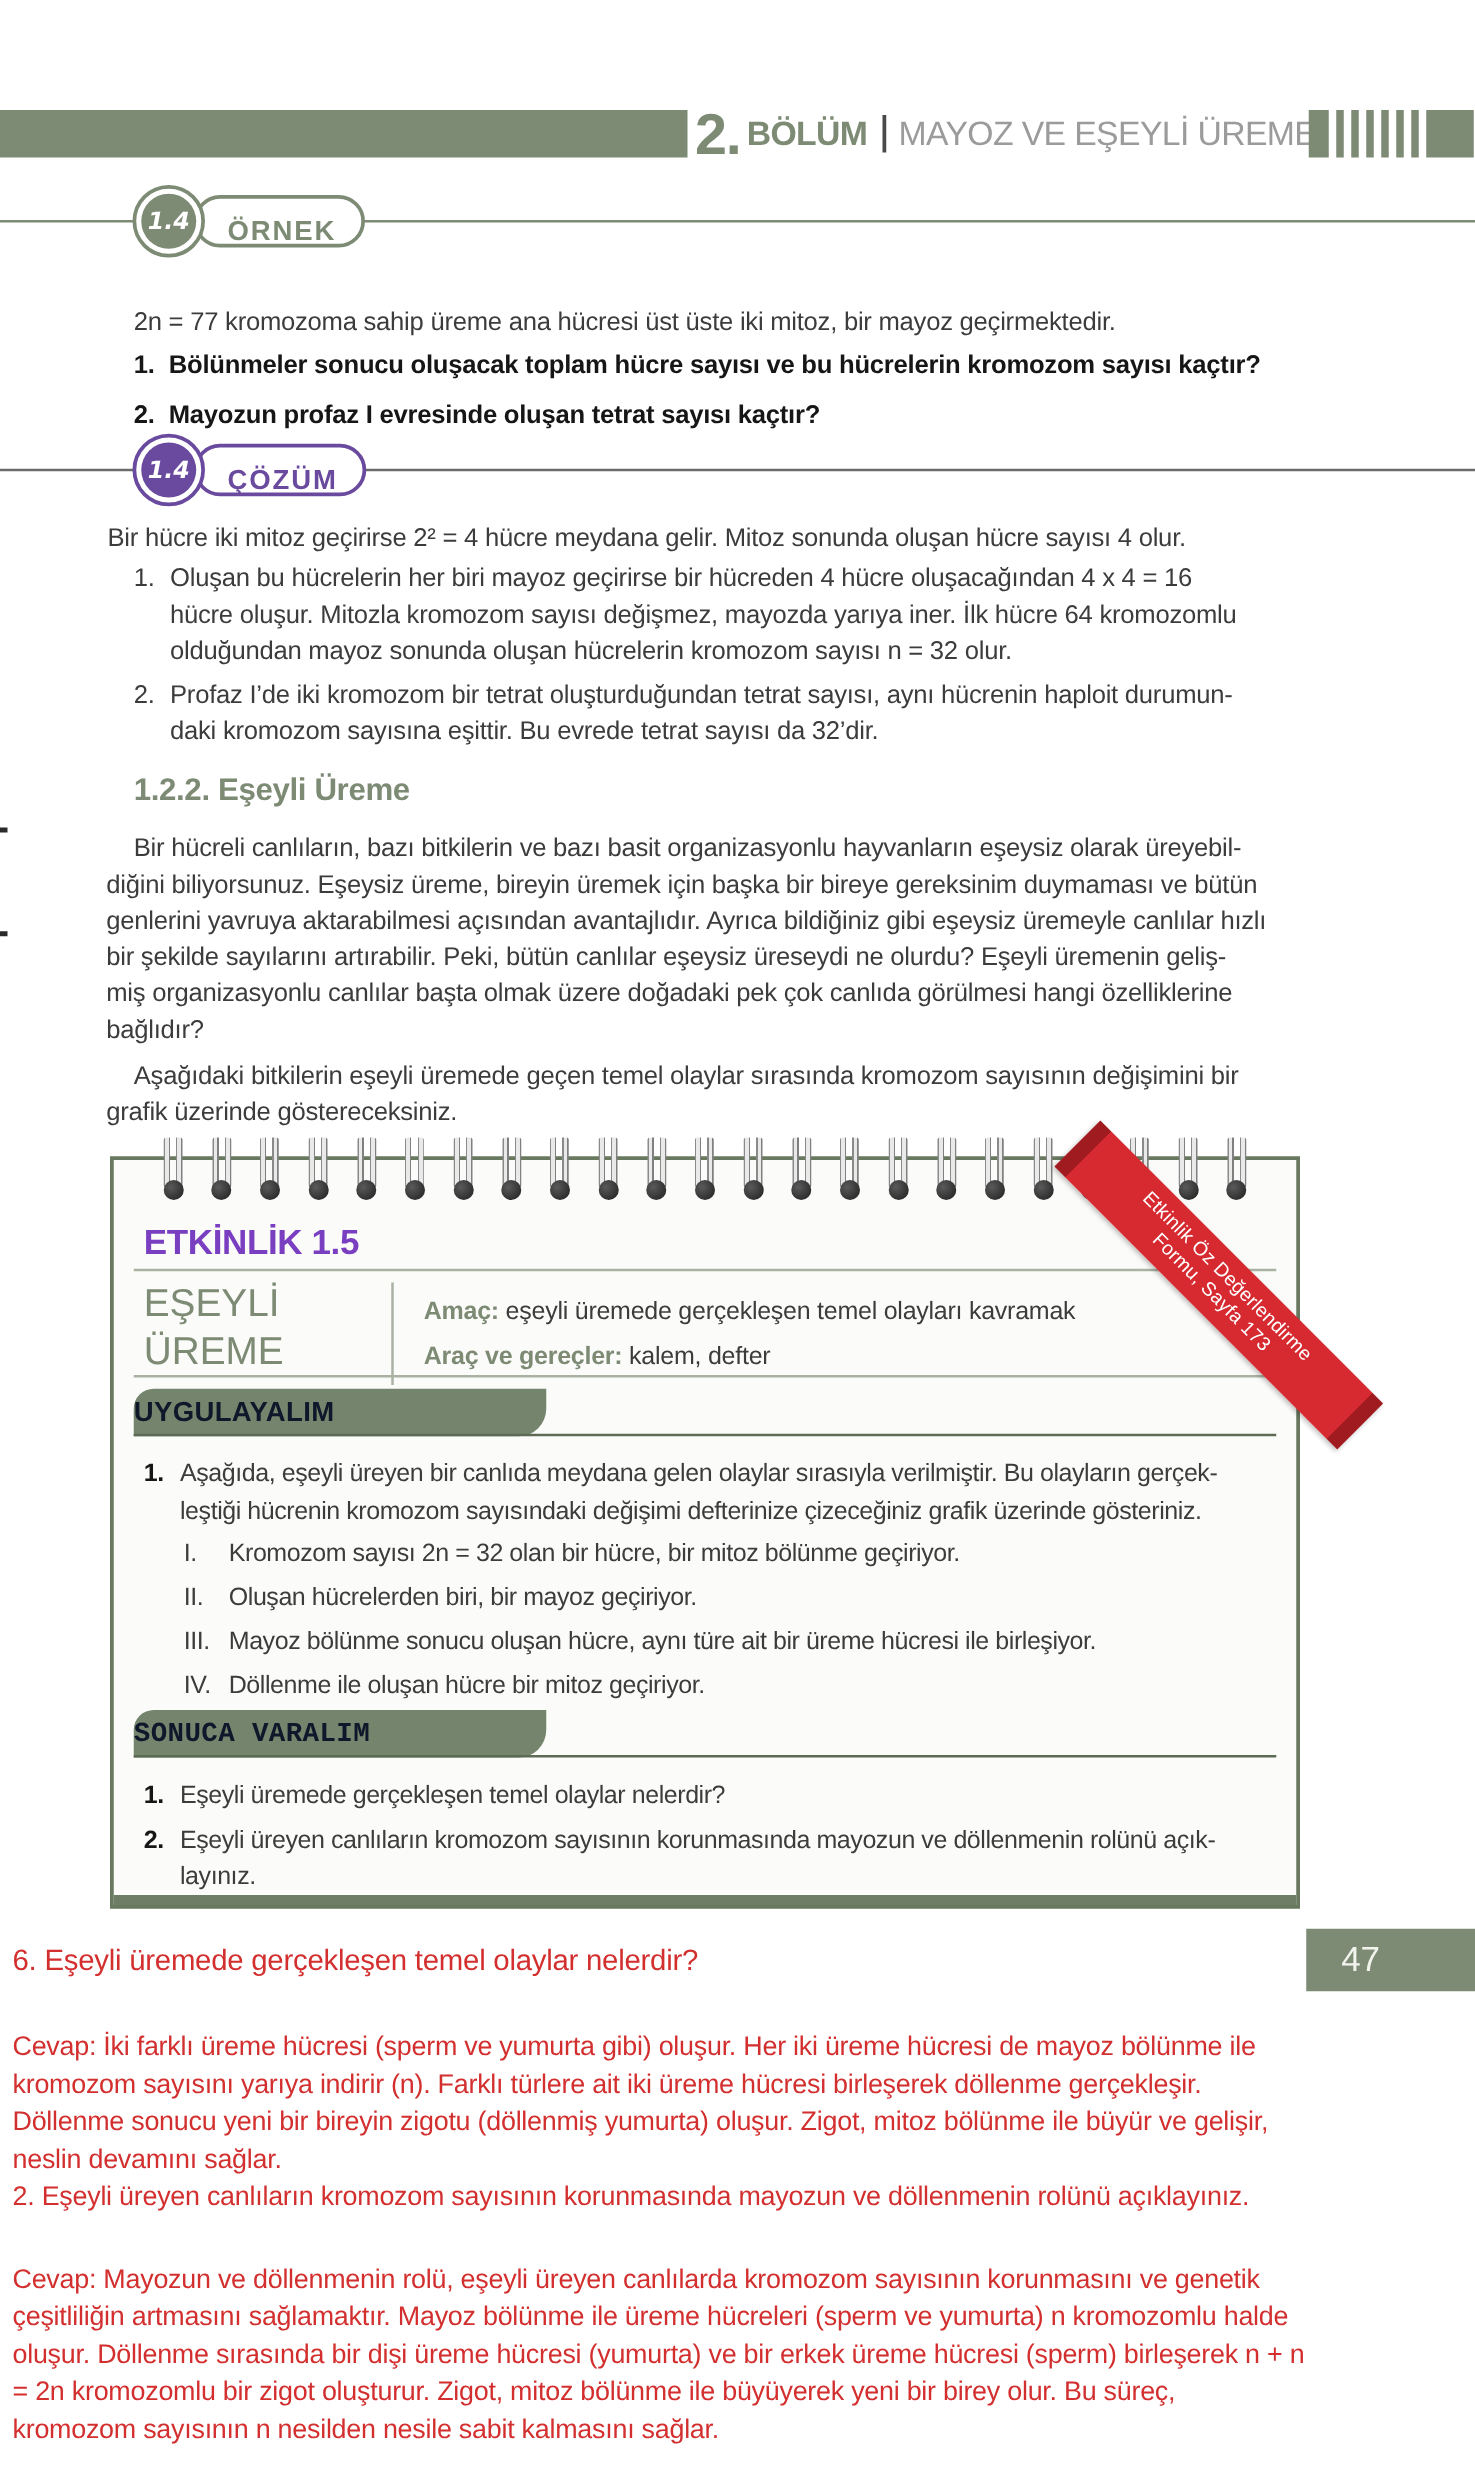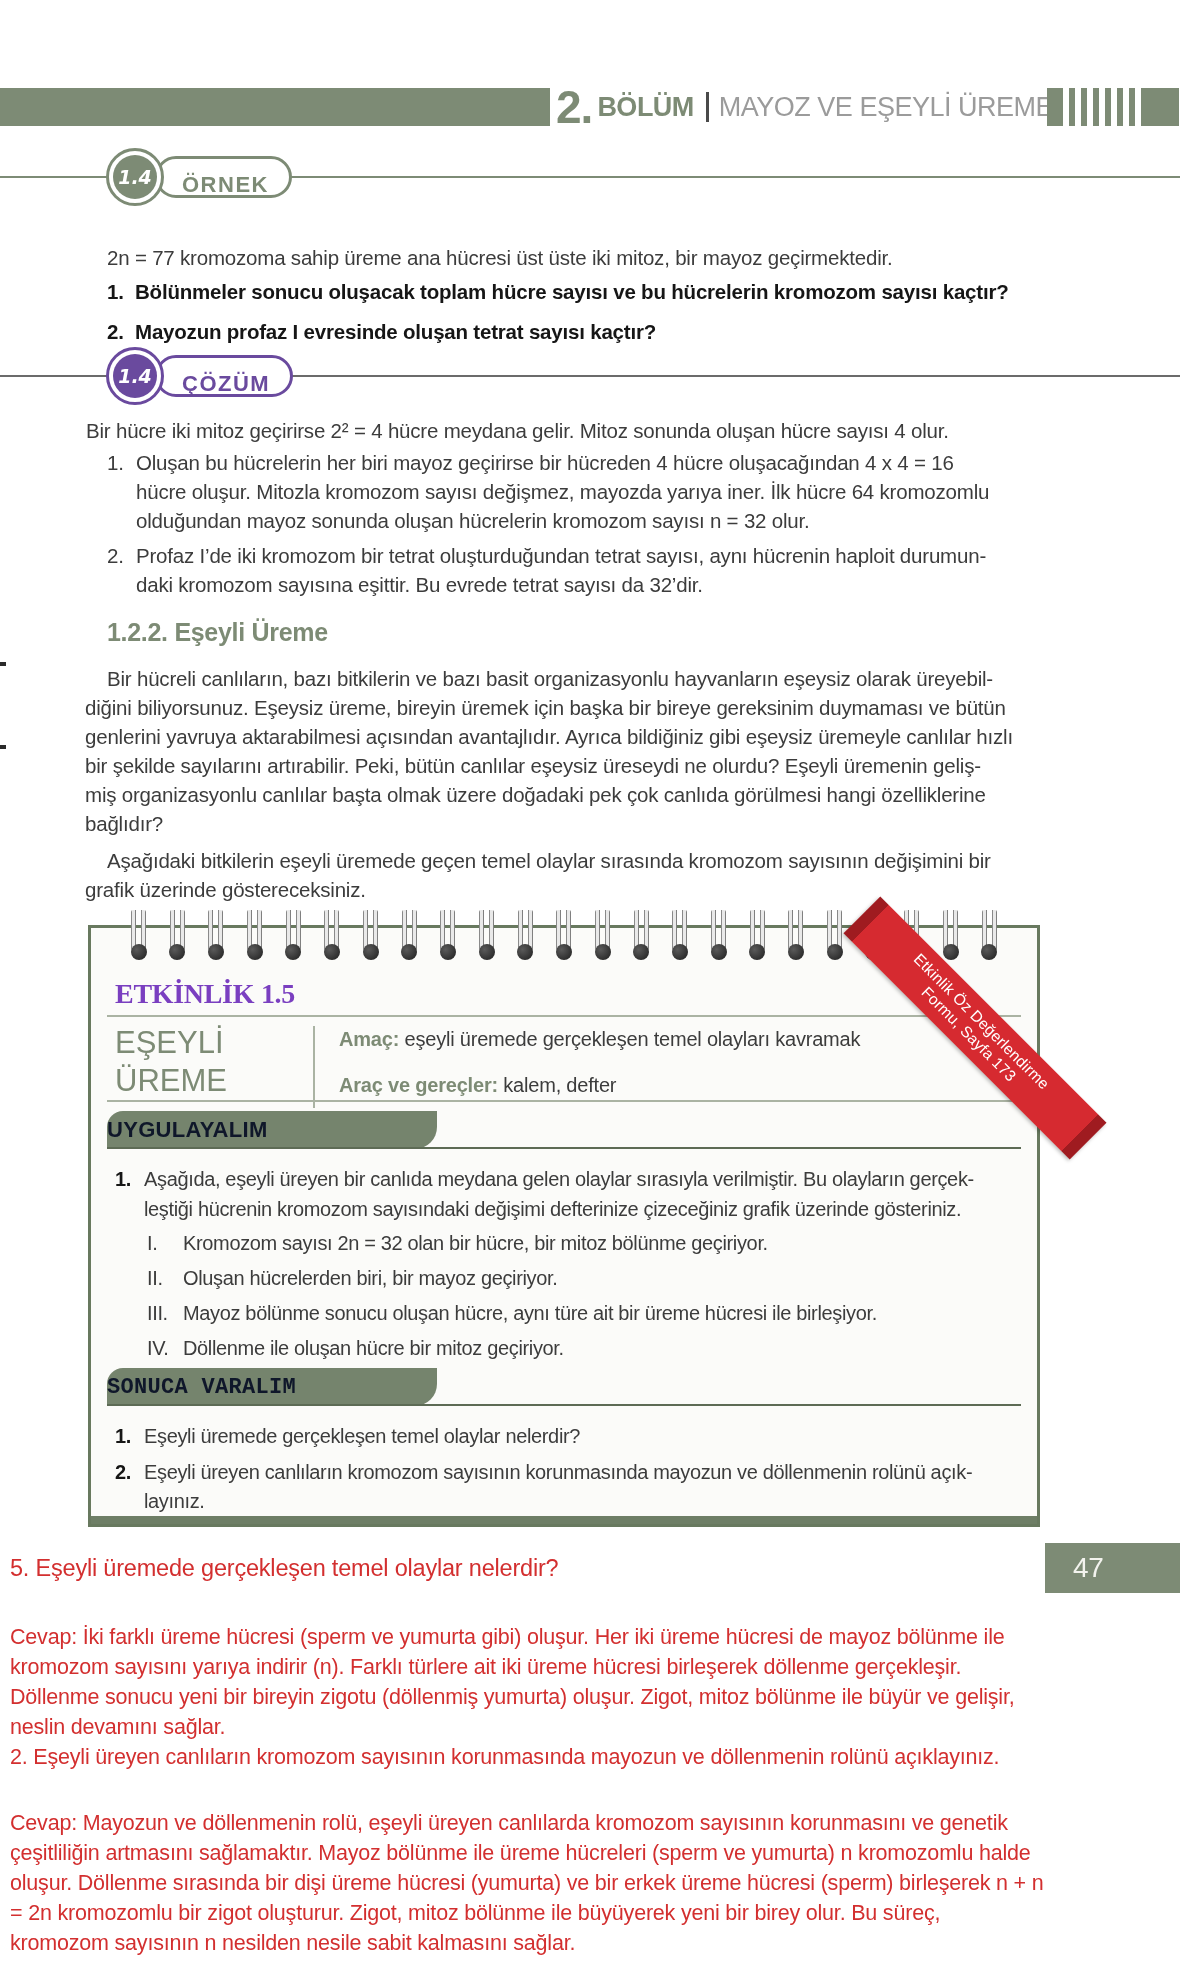--- a/index.html
+++ b/index.html
@@ -83,28 +83,28 @@
                width:16px;height:16px;border-radius:50%;
                background:radial-gradient(circle at 35% 35%,#5a5a5a,#1d1d1d);}
   .ribbon{position:absolute;left:815px;top:1002px;width:320px;height:52px;
           transform:rotate(45deg);z-index:5;color:#fff;display:flex;flex-direction:column;
           align-items:center;justify-content:center;text-align:center;font-size:15.5px;
           line-height:18px;letter-spacing:0.2px;white-space:pre-line;
           background:linear-gradient(90deg,var(--ribbon-dark) 0 12px,var(--ribbon) 12px calc(100% - 12px),var(--ribbon-dark) calc(100% - 12px));
           box-shadow:0 2px 4px rgba(0,0,0,0.25);}
 
   .act-title{position:absolute;left:24px;top:50px;font-size:28px;font-weight:bold;
-             color:var(--purple-bright);letter-spacing:-0.3px;font-family:Liberation Serif, serif;}
+             color:var(--purple-bright);letter-spacing:-0.3px;}
   .card-hr{position:absolute;left:16px;right:16px;height:2px;background:#aab3a3;}
   #hr1{top:87px;} #hr2{top:172px;}
   .act-name{position:absolute;left:24px;top:96px;font-size:31px;color:var(--green);
             line-height:38px;white-space:pre-line;letter-spacing:0;}
   .info-divider{position:absolute;left:222px;top:98px;height:82px;width:2px;background:#aab3a3;}
   .info-line{position:absolute;left:248px;font-size:20px;color:var(--text);}
-  #amac-line{top:100px;text-align:right;} #arac-line{top:146px;}
+  #amac-line{top:110px;text-align:right;} #arac-line{top:146px;}
   .info-label{font-weight:bold;color:var(--green);}
 
   .tab{position:absolute;left:16px;width:330px;height:38px;background:var(--green-tab);
        border-radius:16px 0 22px 0;color:#0f172a;font-weight:bold;font-size:22px;
        display:flex;align-items:center;box-sizing:border-box;letter-spacing:0.3px;}
   #uygulayalim-tab{top:183px;} #sonuca-tab{top:440px;font-family:Liberation Mono, monospace;}
   .tab-line{position:absolute;left:16px;right:16px;height:2px;background:#5d6b55;}
   #uy-line{top:219px;} #so-line{top:476px;}
 
   .card-item{display:flex;font-size:20px;line-height:30px;letter-spacing:-0.35px;color:var(--text);}
@@ -296,21 +296,21 @@
 
     <div class="card-bottom-strip"></div>
   </div>
 
   <div class="ribbon">Etkinlik Öz Değerlendirme
 Formu, Sayfa 173</div>
 
   <div class="page-num">47</div>
 
   <div class="answers">
-    <p class="ans-q1">5. Eşeyli üremede gerçekleşen temel olaylar nelerdir?</p>
+    <p class="ans-q1">6. Eşeyli üremede gerçekleşen temel olaylar nelerdir?</p>
     <p class="ans-block">Cevap: İki farklı üreme hücresi (sperm ve yumurta gibi) oluşur. Her iki üreme hücresi de mayoz bölünme ile
 kromozom sayısını yarıya indirir (n). Farklı türlere ait iki üreme hücresi birleşerek döllenme gerçekleşir.
 Döllenme sonucu yeni bir bireyin zigotu (döllenmiş yumurta) oluşur. Zigot, mitoz bölünme ile büyür ve gelişir,
 neslin devamını sağlar.</p>
     <p class="ans-q2">2. Eşeyli üreyen canlıların kromozom sayısının korunmasında mayozun ve döllenmenin rolünü açıklayınız.</p>
     <p class="ans-block" id="ans2">Cevap: Mayozun ve döllenmenin rolü, eşeyli üreyen canlılarda kromozom sayısının korunmasını ve genetik
 çeşitliliğin artmasını sağlamaktır. Mayoz bölünme ile üreme hücreleri (sperm ve yumurta) n kromozomlu halde
 oluşur. Döllenme sırasında bir dişi üreme hücresi (yumurta) ve bir erkek üreme hücresi (sperm) birleşerek n + n
 = 2n kromozomlu bir zigot oluşturur. Zigot, mitoz bölünme ile büyüyerek yeni bir birey olur. Bu süreç,
 kromozom sayısının n nesilden nesile sabit kalmasını sağlar.</p>

